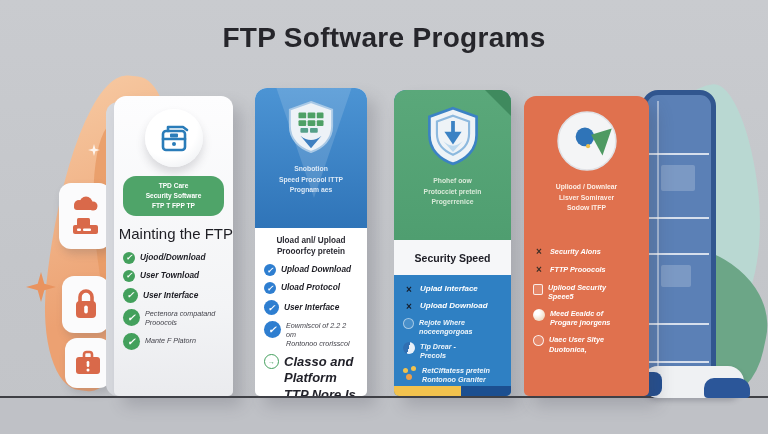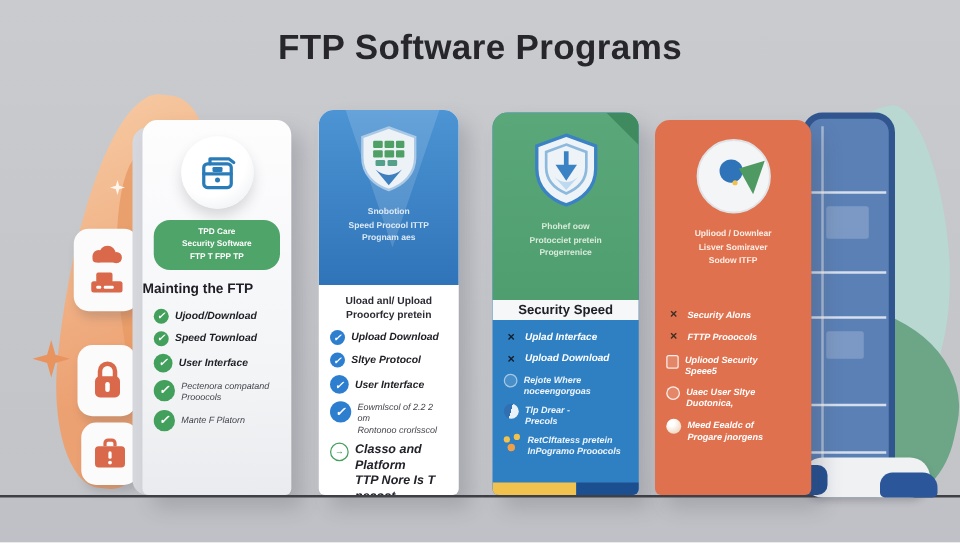--- a/index.html
+++ b/index.html
@@ -62,41 +62,41 @@
   
   .c1{left:114px;top:96px;width:119px;height:300px;
     background:linear-gradient(180deg,#fdfdfe 0%,#f3f4f6 70%,#eaebee 100%);}
   .c1-shadowcard{position:absolute;left:106px;top:102px;width:119px;height:294px;background:#d6d8dd;border-radius:12px;z-index:4;}
   .icon-circle{width:58px;height:58px;margin:13px auto 0;border-radius:50%;
     background:radial-gradient(circle at 40% 32%,#ffffff 55%,#e7eaee 100%);
     box-shadow:0 6px 10px rgba(60,60,70,.18);display:flex;align-items:center;justify-content:center;}
   .badge{margin:9px 9px 0;background:#4fa469;border-radius:13px;padding:5px 4px;
     color:#fff;font-size:6.6px;font-weight:600;line-height:1.5;text-align:center;}
   .badge .ln{display:block;}
-  .c1-heading{margin-top:9px;text-align:left;font-size:11px;font-weight:700;color:#1e1e24;}
+  .c1-heading{margin-top:9px;text-align:right;font-size:15px;font-weight:400;color:#1e1e24;}
   .c1 .list{margin-top:10px;}
   
   .c2{left:255px;top:88px;width:112px;height:308px;background:#fff;}
   .c2-head{position:relative;height:140px;background:linear-gradient(180deg,#4c94d4 0%,#2f74b8 100%);
     text-align:center;padding-top:12px;box-sizing:border-box;}
   .c2-head .fold{position:absolute;left:18px;top:-10px;width:82px;height:120px;background:rgba(255,255,255,.14);
     clip-path:polygon(0 0,100% 0,50% 100%);}
   .head-lines{position:relative;margin-top:6px;font-size:6.8px;font-weight:600;line-height:1.55;color:#dce9f6;}
   .head-lines .ln{display:block;}
   .c2-sub{padding:7px 5px 3px;text-align:center;font-size:8.2px;font-weight:700;color:#2b2b33;line-height:1.35;}
   .c2-sub .ln{display:block;}
   .c2 .list{margin-top:4px;}
   
   .c3{left:394px;top:90px;width:117px;height:306px;background:#2f80c3;}
   .c3-head{position:relative;height:150px;background:linear-gradient(180deg,#5aa87a 0%,#4f9e70 100%);
     text-align:center;padding-top:16px;box-sizing:border-box;}
   .c3-head .corner{position:absolute;right:0;top:0;width:26px;height:26px;background:#3f8a5e;
     clip-path:polygon(0 0,100% 0,100% 100%);}
   .c3-head .head-lines{color:#d9ead9;}
-  .band{background:#f6f7f9;height:16px;display:flex;align-items:center;justify-content:center;
+  .band{background:#f6f7f9;height:35px;display:flex;align-items:center;justify-content:center;
     font-size:10.5px;font-weight:700;color:#202028;}
   .c3-body{padding:9px 9px 0;}
   .xg{flex:0 0 12px;font-size:10px;font-weight:700;line-height:1;text-align:center;}
   .c3 .xg{color:#141c2b;padding-top:1px;}
   .wb{font-weight:700;font-size:8px;color:#fff;}
   .wl{font-weight:600;font-size:7.2px;color:#eef5fb;}
   .globe{flex:0 0 12px;width:12px;height:12px;border-radius:50%;
     background:linear-gradient(105deg,#2f6fb2 48%,#e9f1f9 48%);}
   .faintc{flex:0 0 11px;width:11px;height:11px;border-radius:50%;box-sizing:border-box;
     border:1.6px solid rgba(255,255,255,.5);background:rgba(255,255,255,.12);}
@@ -204,21 +204,21 @@
       <div class="item">
         <span class="ck s green">
             <i>✓</i>
           </span>
         <span class="txt b">Ujood/Download</span>
       </div>
       <div class="item">
         <span class="ck s green">
             <i>✓</i>
           </span>
-        <span class="txt b">Speed Townload</span>
+        <span class="txt b">User Townload</span>
       </div>
       <div class="item">
         <span class="ck m green">
             <i>✓</i>
           </span>
         <span class="txt b" style="padding-top:2px">User Interface</span>
       </div>
       <div class="item">
         <span class="ck l green">
             <i>✓</i>
@@ -270,42 +270,42 @@
       <div class="item">
         <span class="ck s blue">
             <i>✓</i>
           </span>
         <span class="txt b">Upload Download</span>
       </div>
       <div class="item">
         <span class="ck s blue">
             <i>✓</i>
           </span>
-        <span class="txt b">Sltye Protocol</span>
+        <span class="txt b">Uload Protocol</span>
       </div>
       <div class="item">
         <span class="ck m blue">
             <i>✓</i>
           </span>
         <span class="txt b" style="padding-top:2px">User Interface</span>
       </div>
       <div class="item">
         <span class="ck l blue">
             <i>✓</i>
           </span>
         <span class="txt light">
           <span class="ln">Eowmlscol of 2.2 2 om</span>
           <span class="ln">Rontonoo crorlsscol</span>
         </span>
       </div>
       <div class="item">
         <span class="ck m outline">
             <i style="font-size:7px;font-style:normal">→</i>
           </span>
-        <span class="txt" style="font-weight:700;font-size:10px;color:#22222a">
+        <span class="txt" style="font-weight:700;font-size:13px;color:#22222a">
           <span class="ln">Classo and Platform</span>
           <span class="ln">TTP Nore Is T necost</span>
         </span>
       </div>
     </div>
   </div>
 
   <div class="card c3">
     <div class="c3-head">
       <div class="corner"></div>
@@ -347,21 +347,21 @@
         </span>
       </div>
       <div class="item">
         <span class="dots">
             <span class="d d1"></span>
             <span class="d d2"></span>
             <span class="d d3"></span>
           </span>
         <span class="txt wl">
           <span class="ln">RetClftatess pretein</span>
-          <span class="ln">InPogramo Prooocols</span>
+          <span class="ln">Rontonoo Graniter</span>
         </span>
       </div>
     </div>
     <div class="c3-foot">
       <div class="yellow"></div>
       <div class="navy"></div>
     </div>
   </div>
 
   <div class="card c4">
@@ -389,29 +389,29 @@
         <span class="txt ow">FTTP Prooocols</span>
       </div>
       <div class="item">
         <span class="sq"></span>
         <span class="txt ow">
           <span class="ln">Upliood Security</span>
           <span class="ln">Speee5</span>
         </span>
       </div>
       <div class="item">
+        <span class="ball"></span>
+        <span class="txt ow">
+          <span class="ln">Meed Eealdc of</span>
+          <span class="ln">Progare jnorgens</span>
+        </span>
+      </div>
+      <div class="item">
         <span class="crc"></span>
         <span class="txt ow">
           <span class="ln">Uaec User Sltye</span>
           <span class="ln">Duotonica,</span>
         </span>
       </div>
-      <div class="item">
-        <span class="ball"></span>
-        <span class="txt ow">
-          <span class="ln">Meed Eealdc of</span>
-          <span class="ln">Progare jnorgens</span>
-        </span>
-      </div>
     </div>
   </div>
 
 </div>
 
 </body></html>

